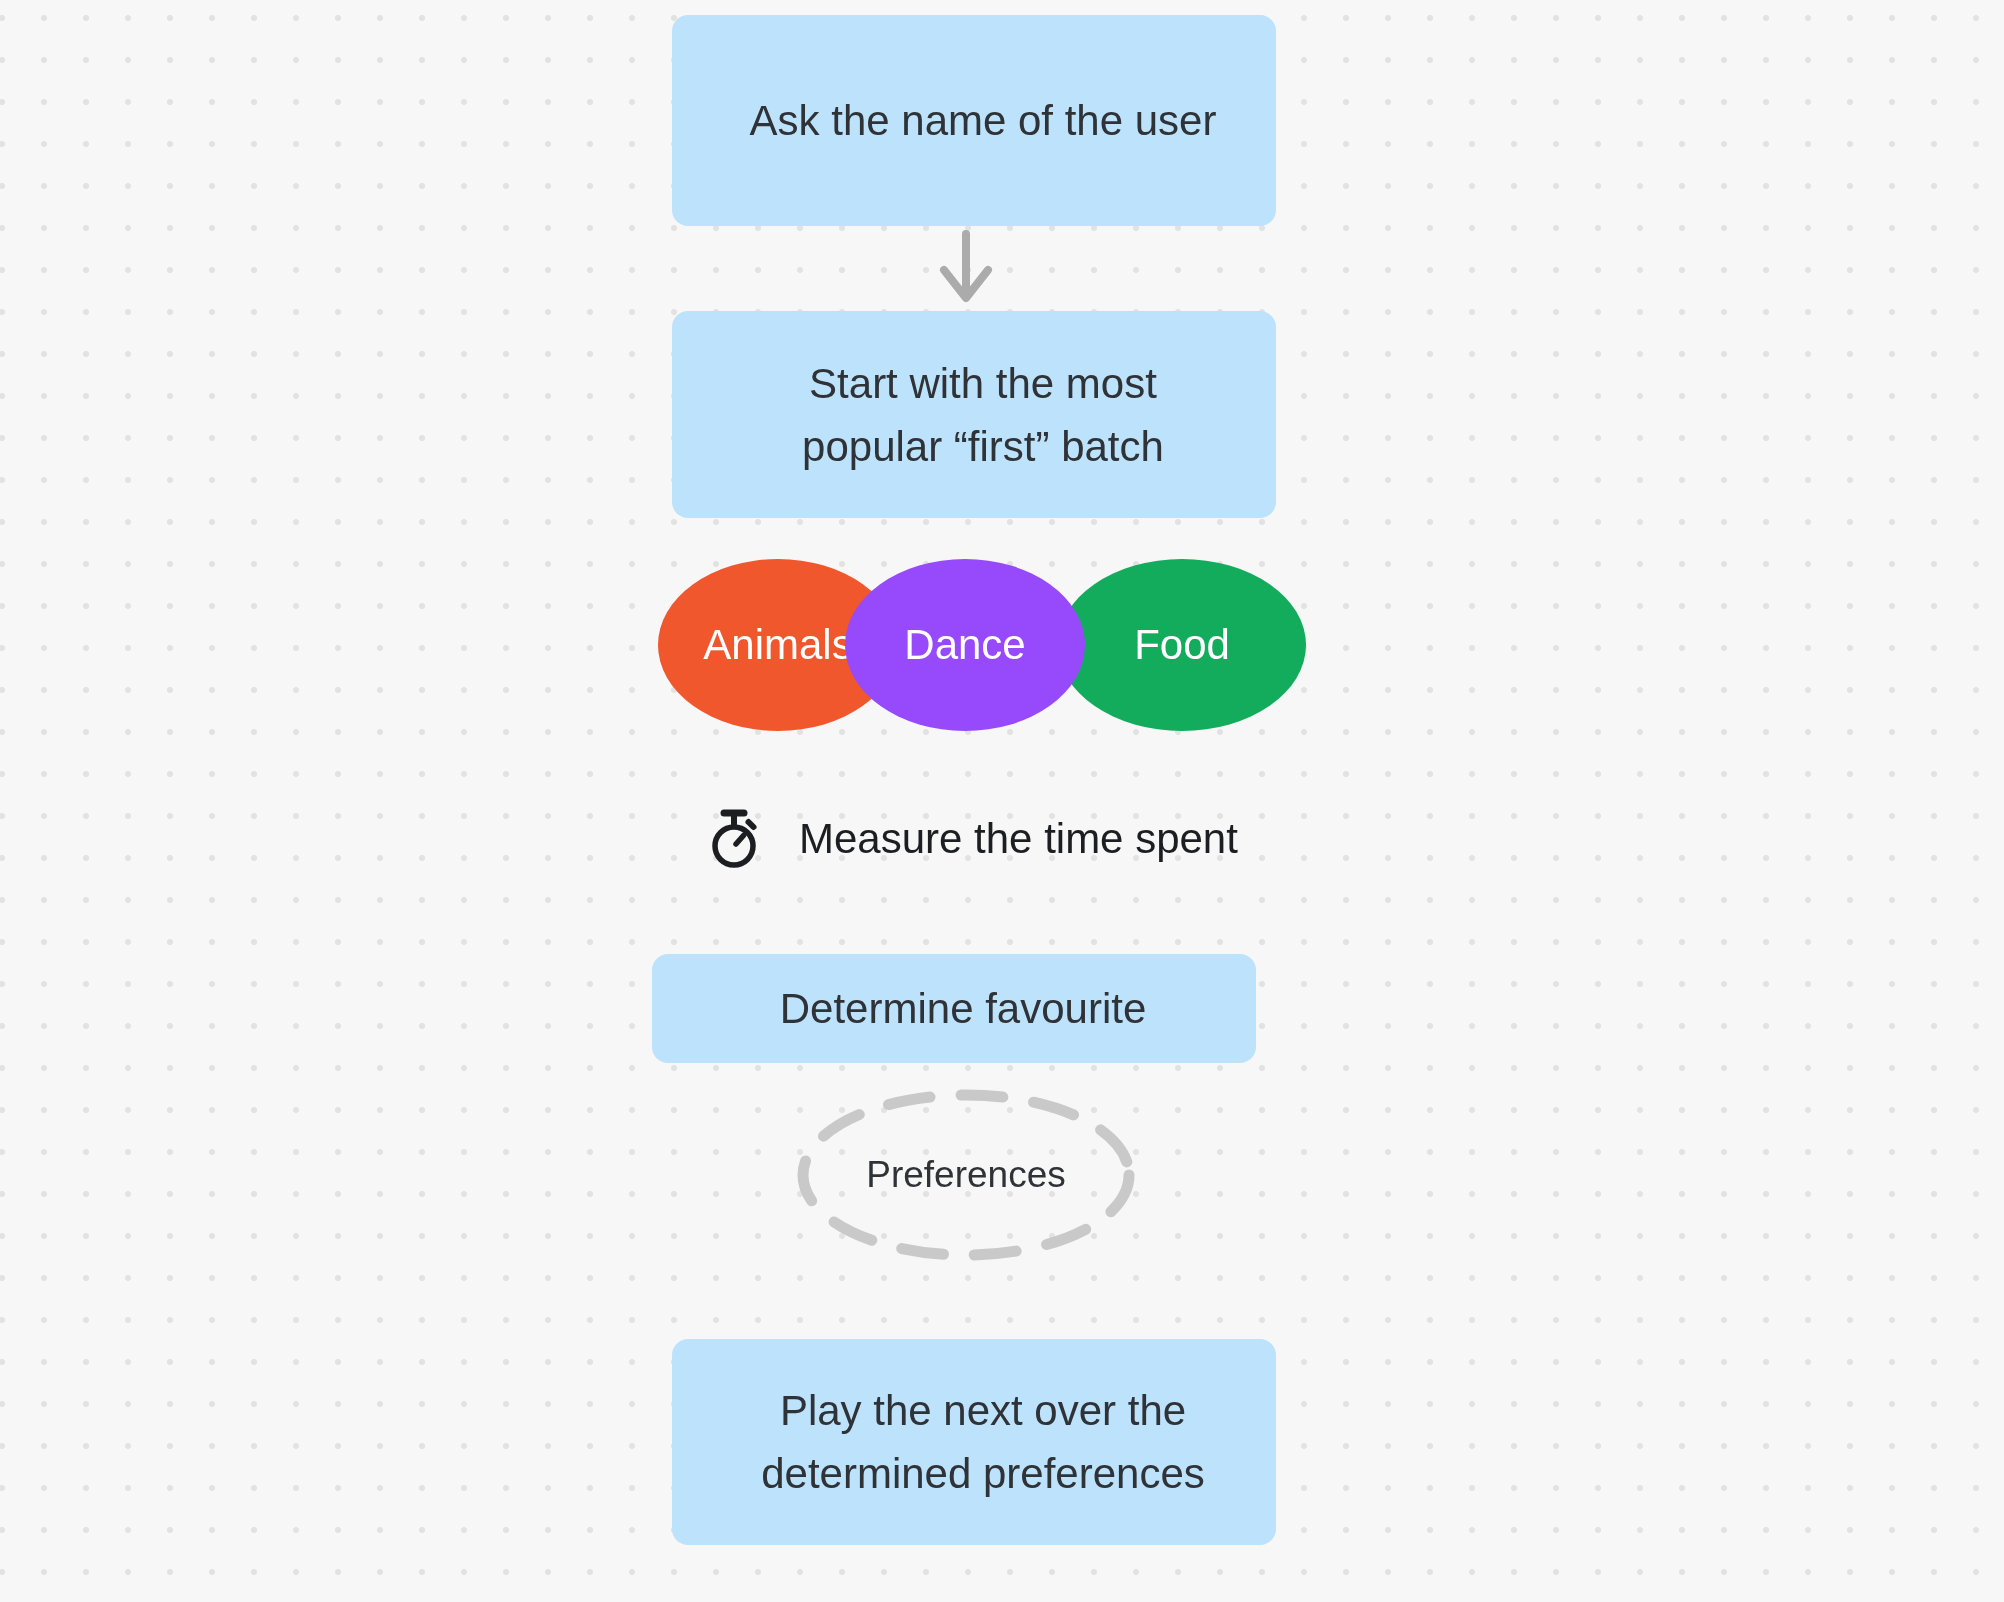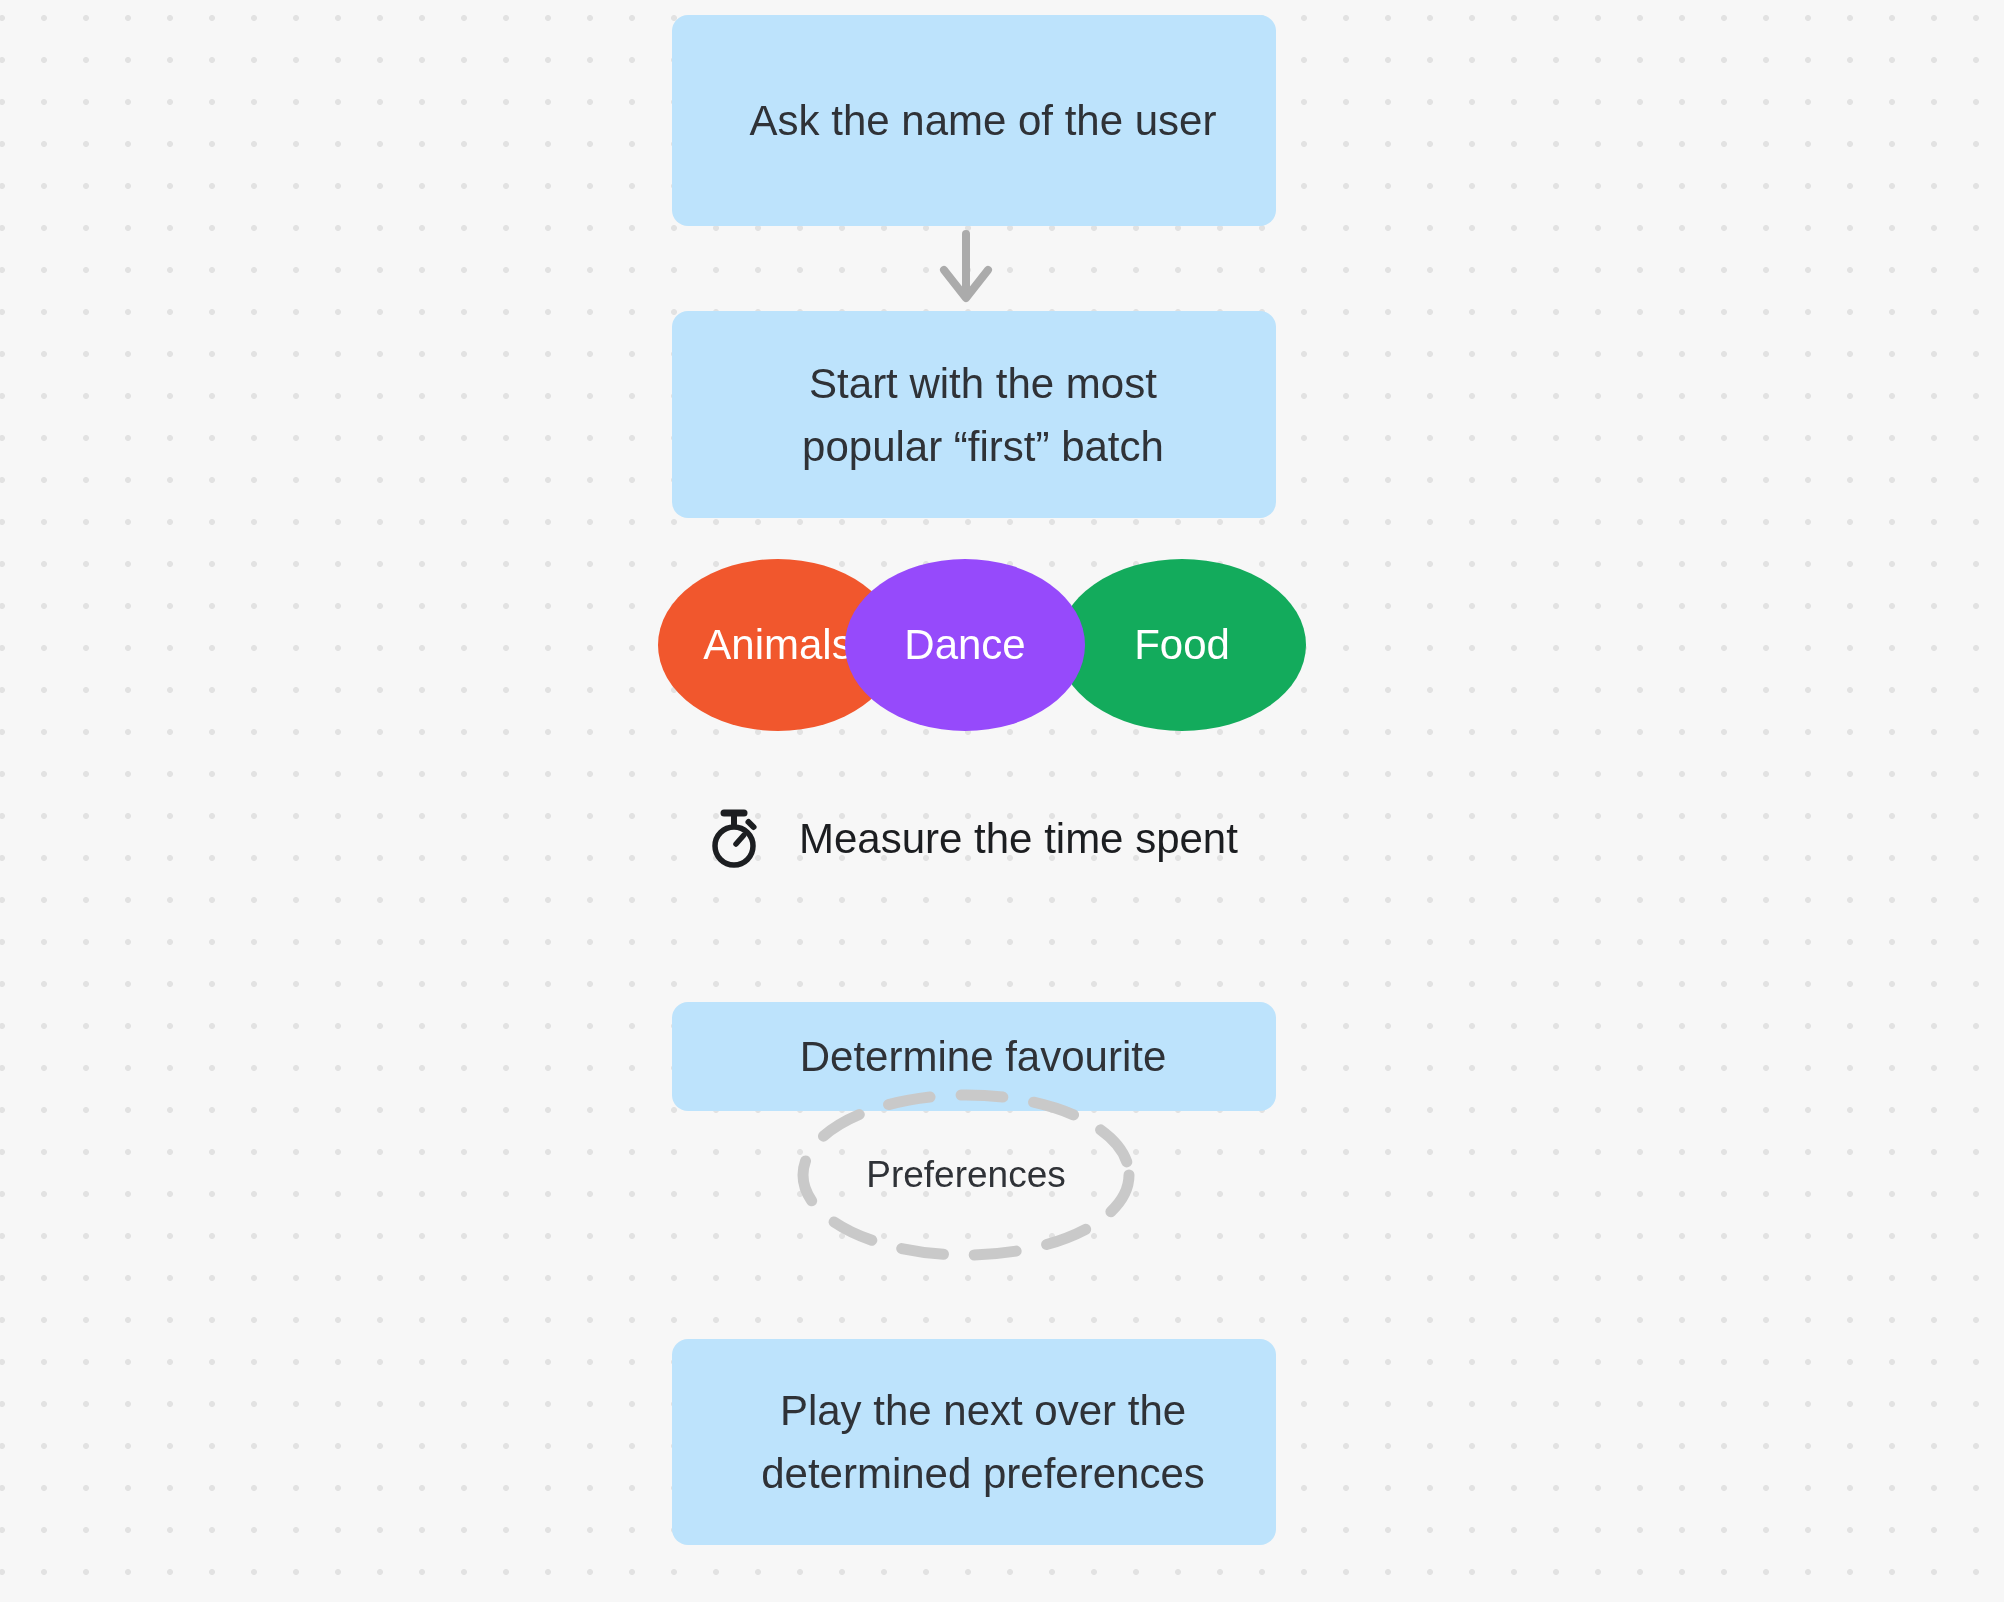--- a/index.html
+++ b/index.html
@@ -23,21 +23,21 @@
     font-size:42px;font-weight:500;line-height:63px;
     white-space:pre-line;
     padding-left:18px;
   }
   .box{
     background:var(--node_fill,#bde3fc);
     border-radius:16px;
   }
   .n-ask   {left:672px;top:15px;  width:586px;height:211px;}
   .n-start {left:672px;top:311px; width:586px;height:207px;}
-  .n-det   {left:672px;top:954px; width:586px;height:109px;margin-top:48px;}
+  .n-det   {left:652px;top:954px; width:586px;height:109px;}
   .n-play  {left:672px;top:1339px;width:586px;height:206px;}
 
   .arrow{
     position:absolute;left:938px;top:230px;width:56px;height:74px;
   }
   .arrow path{
     fill:none;stroke:var(--arrow,#ababab);stroke-width:8;
     stroke-linecap:round;stroke-linejoin:round;
   }
 

